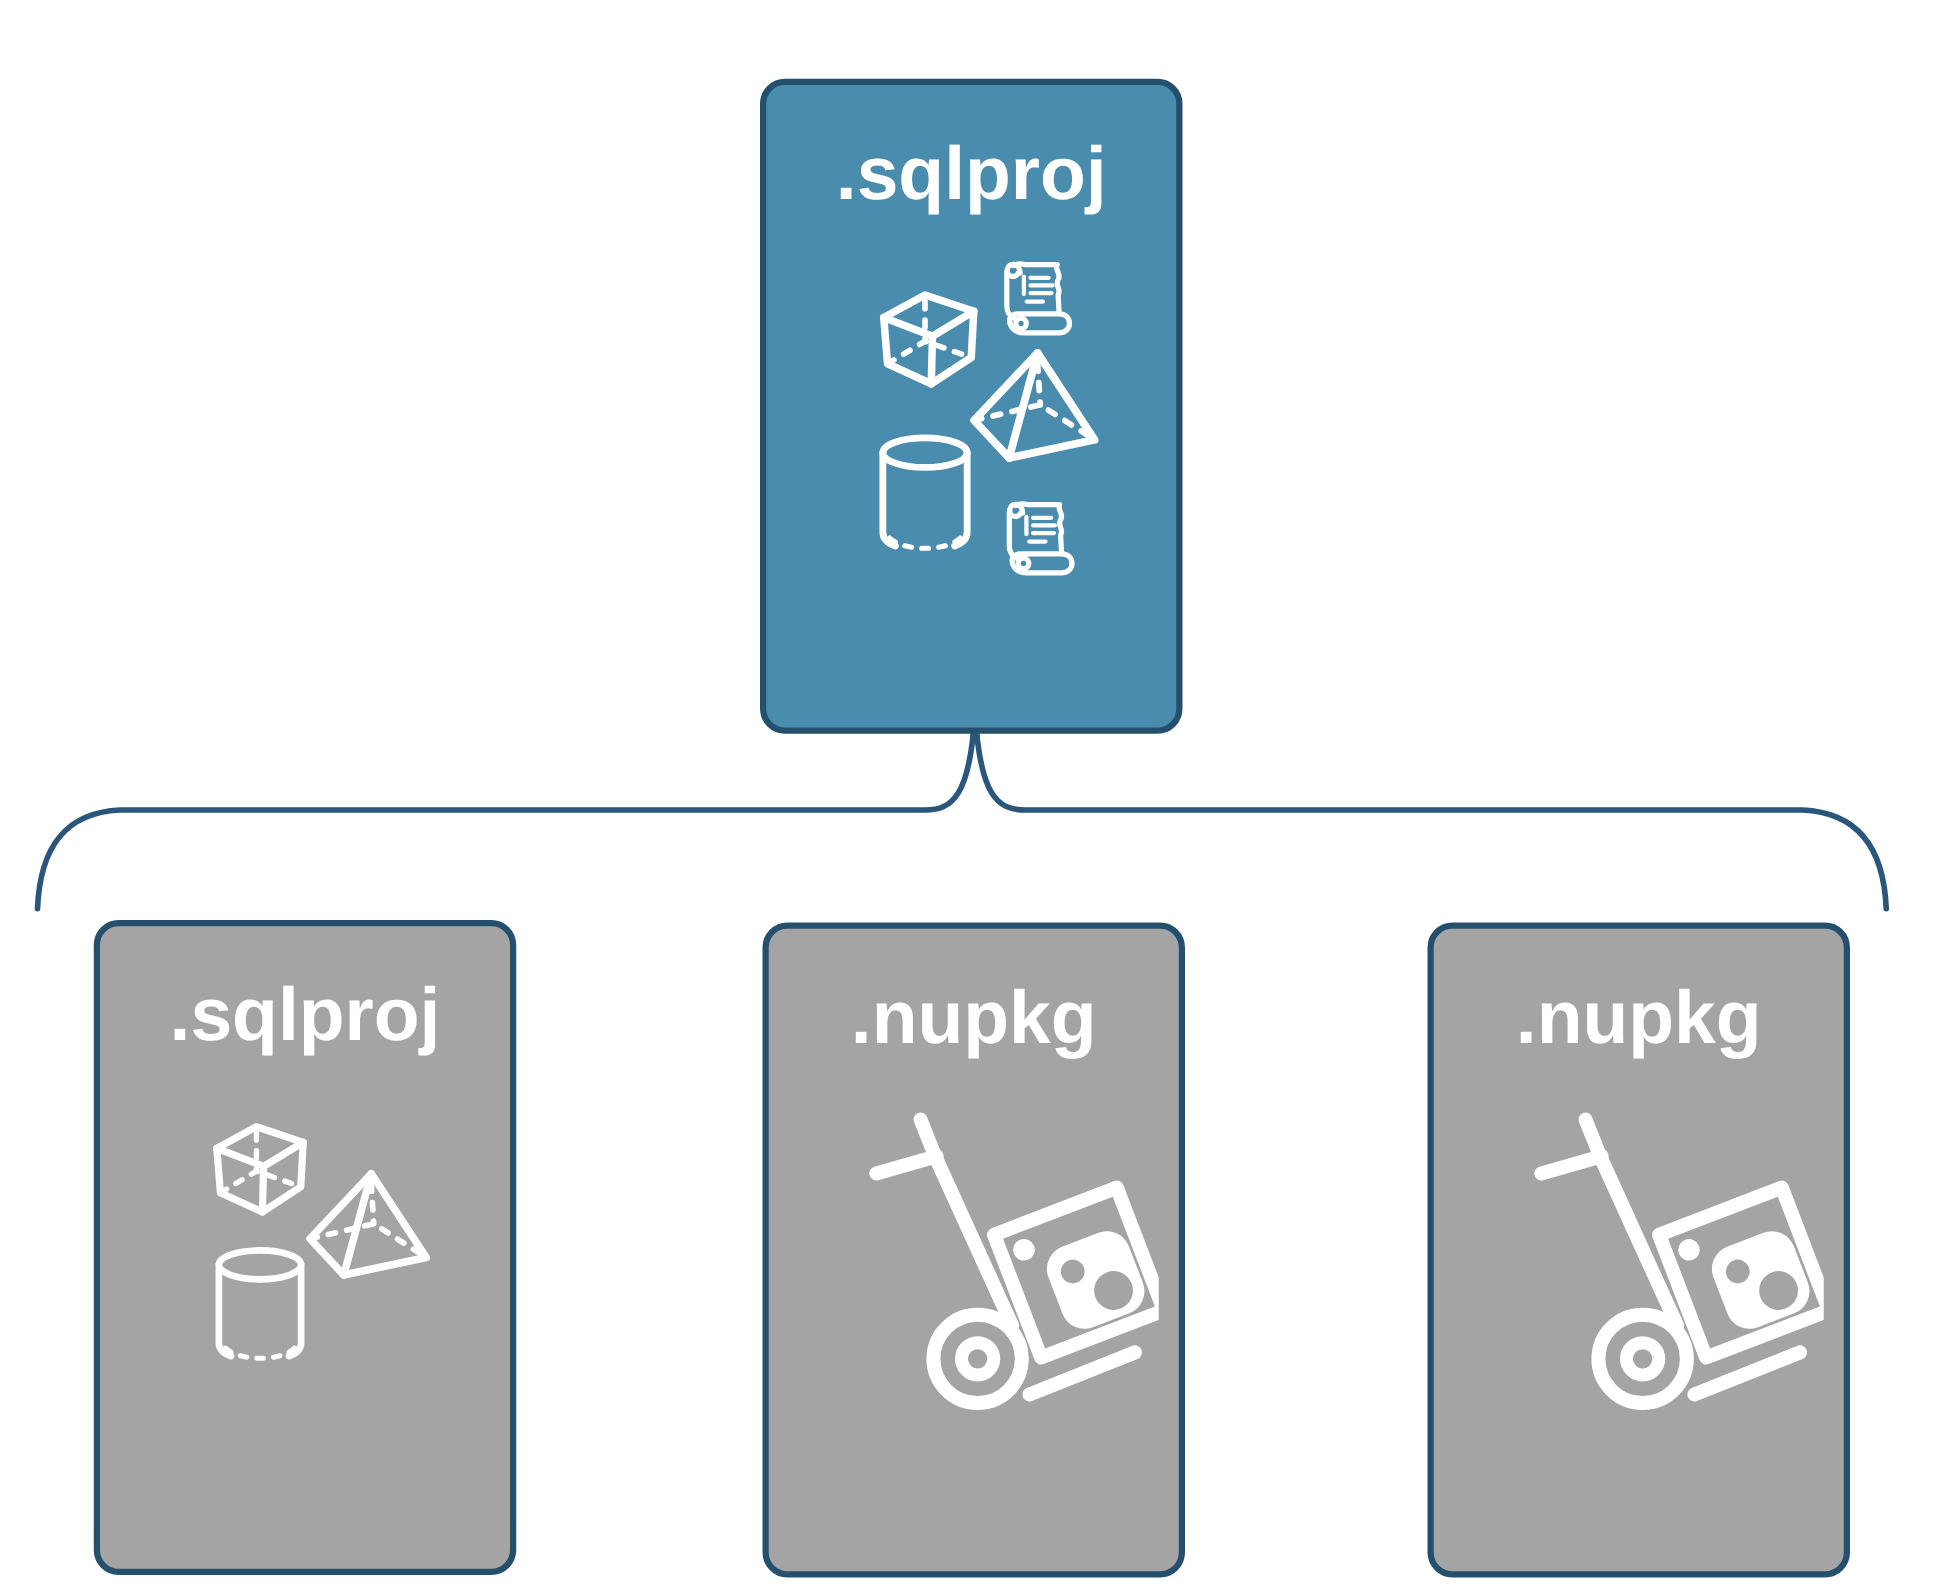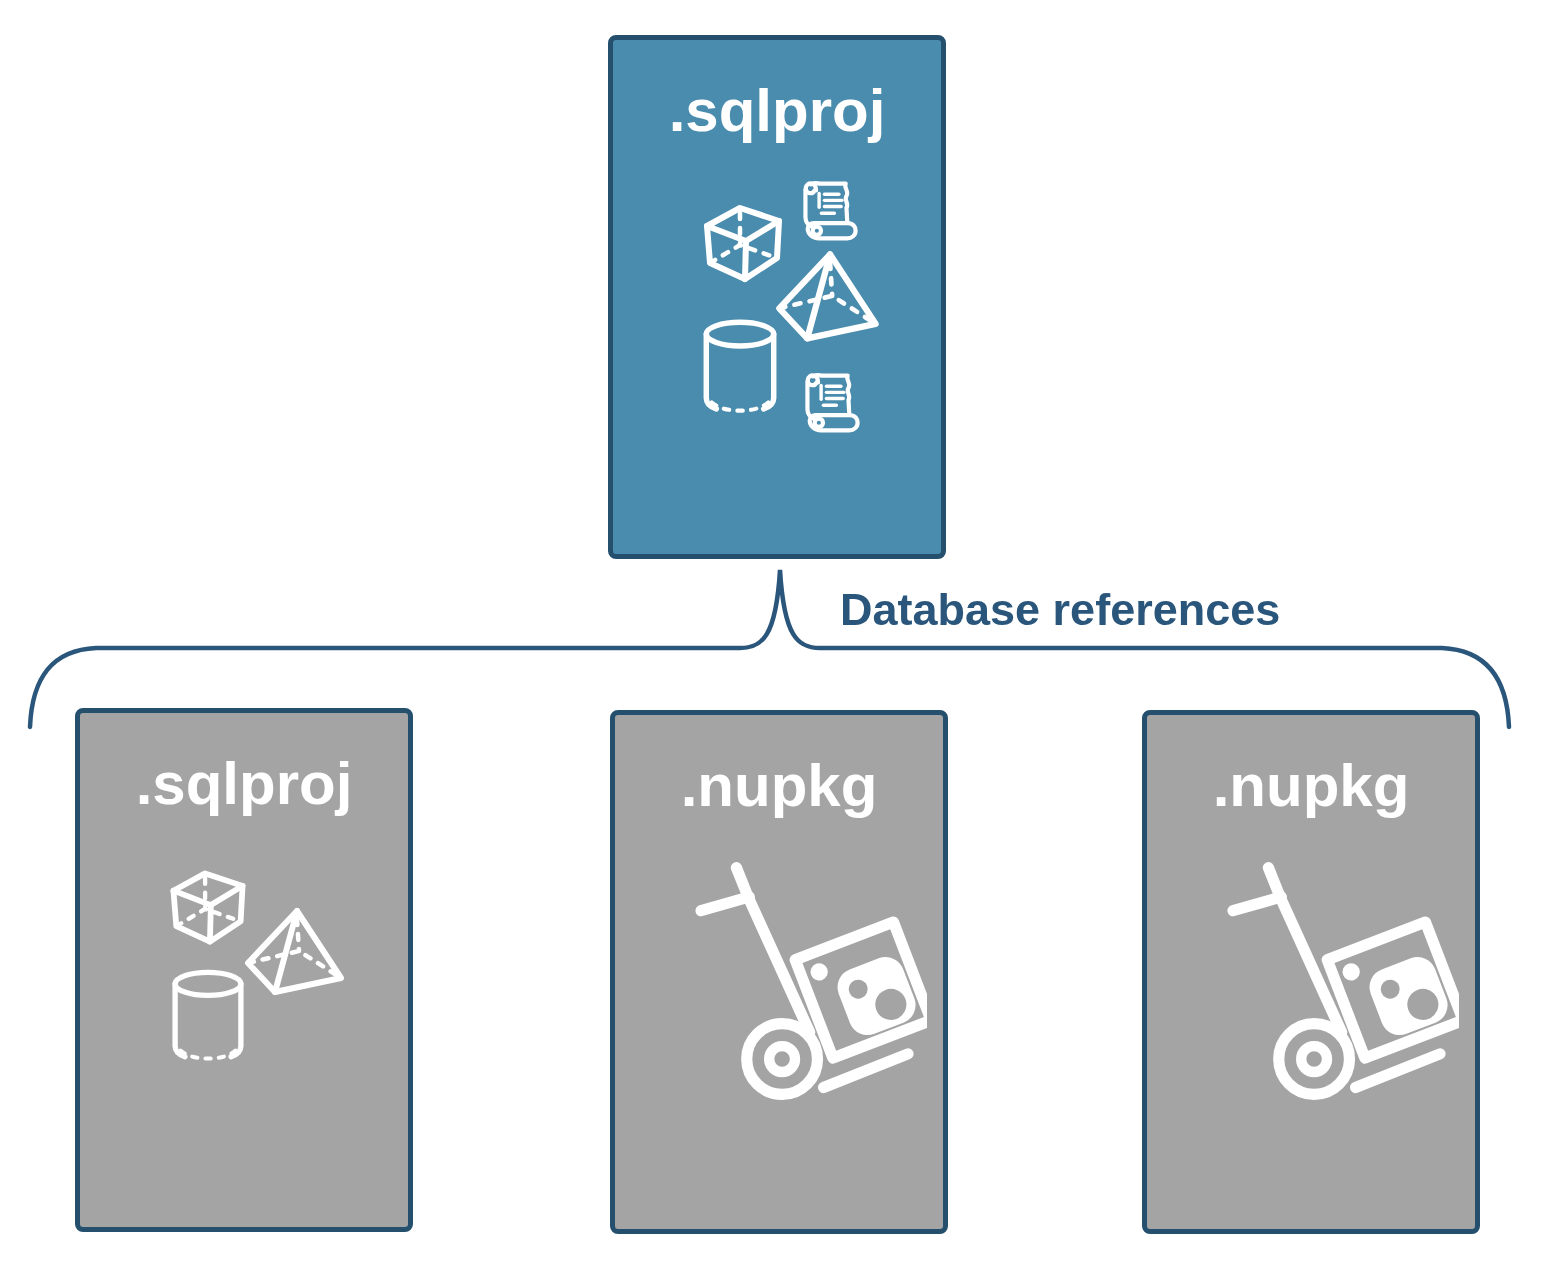--- a/index.html
+++ b/index.html
@@ -7,22 +7,23 @@
     position:relative;
     width:1566px;height:1274px;
     background:#ffffff;
     overflow:hidden;
     font-family:"Liberation Sans",sans-serif;
   }
   .card{
     position:absolute;
     width:338px;height:524px;
     border:5px solid #24506E;
-    border-radius:8px;
+    border-radius:20px;
     box-sizing:border-box;
+    margin-top:28px;
   }
   .card.blue{background:#4A8CAD;}
   .card.gray{background:#A4A4A4;}
   #root-card{left:608px;top:35px;}
   #child-card-0{left:75px;top:708px;}
   #child-card-1{left:610px;top:710px;}
   #child-card-2{left:1142px;top:710px;}
   .card-title{
     position:absolute;top:36px;left:0;width:100%;
     text-align:center;
@@ -58,21 +59,20 @@
   <svg id="connector-svg" width="1566" height="1274" viewBox="0 0 1566 1274" aria-hidden="true">
     <path d="M 30 727
              C 32 678 52 650 96 648
              L 740 648
              C 762 648 776 637 780 570
              C 784 637 798 648 820 648
              L 1442 648
              C 1486 650 1507 678 1509 727" fill="none" stroke="#2A567C" stroke-width="4.5" stroke-linecap="round"></path>
   </svg>
 
-  <div id="connector-label">Database references</div>
 
   <div id="root-card" class="card blue">
     <div class="card-title">.sqlproj</div>
     <div class="icon-area">
 
       <svg class="pos-scroll1" viewBox="0 0 100 100">
         <g fill="none" stroke="#ffffff" stroke-width="5.5" stroke-linecap="round" stroke-linejoin="round">
           <path d="M 33 23 C 33 12 21 11 19.5 19 C 18.5 27 28 29 31 23"></path>
           <path d="M 26 15 C 30 13 34 13 38 14 L 72 14 C 69 20 77 24 73 30 C 69 36 77 40 73 46 L 74 64"></path>
           <path d="M 19 22 L 19 58 C 19 65 23 69 28 71"></path>

